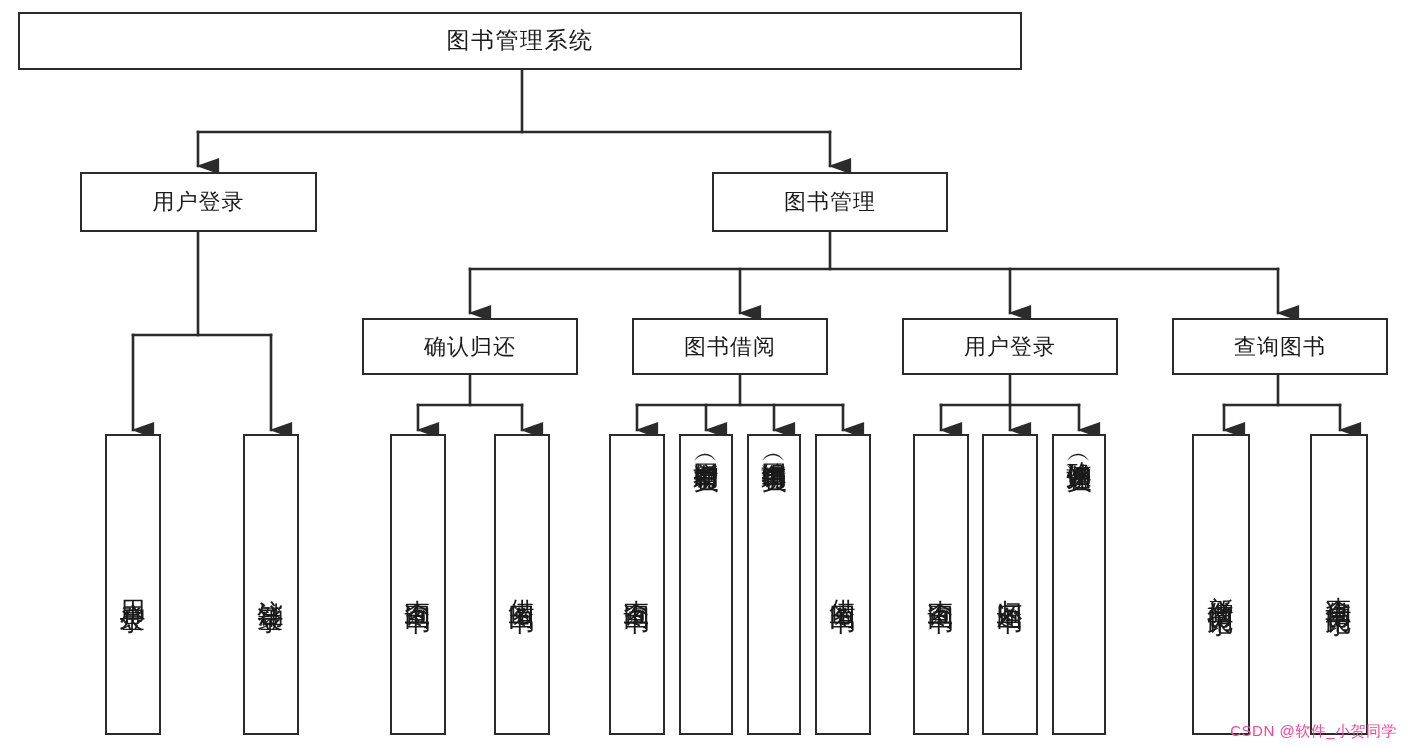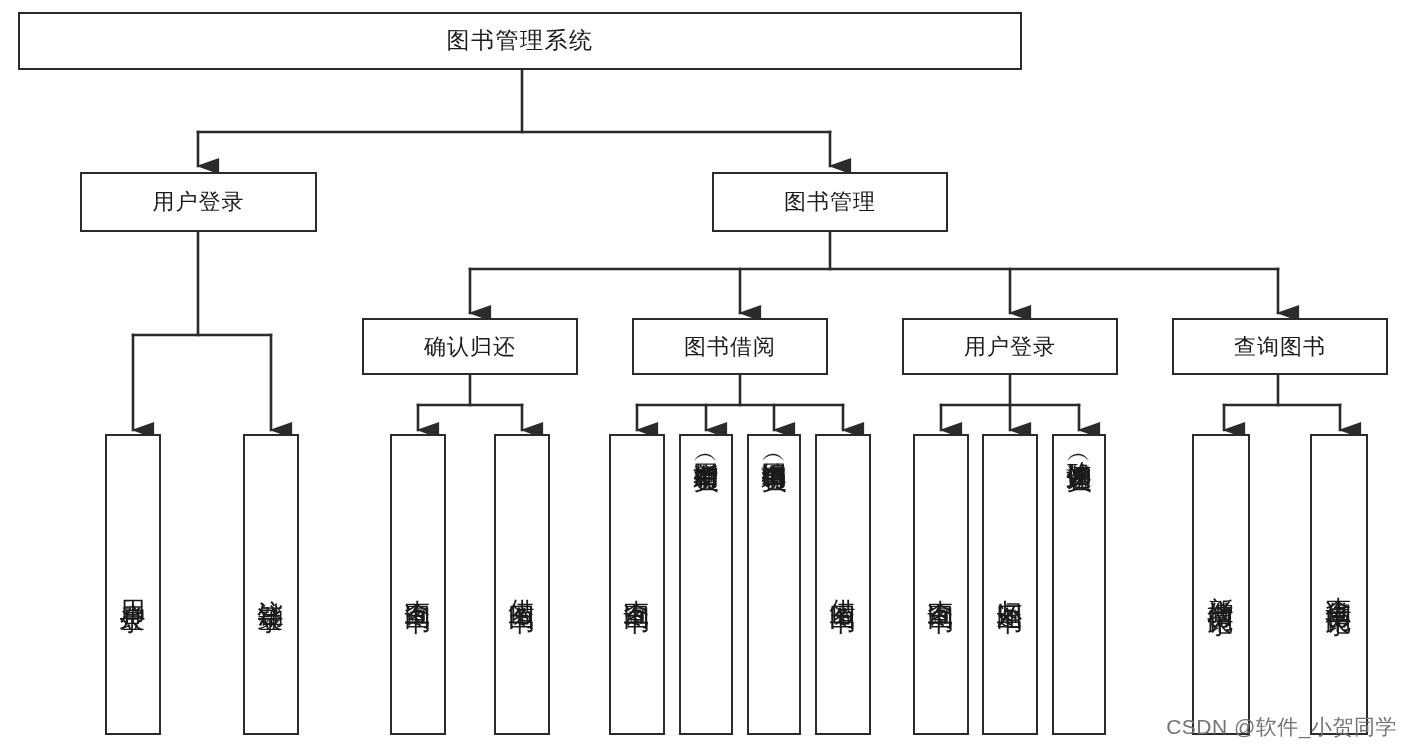--- a/index.html
+++ b/index.html
@@ -69,22 +69,22 @@
   }
   
   .node.v.short {
     align-items: center;
     padding-top: 0;
   }
   #watermark {
     position: absolute;
     right: 8px;
     bottom: 6px;
-    font-size: 21px;
-    color: #737373;
+    font-size: 15px;
+    color: #ec4899;
     letter-spacing: 0.5px;
     font-family: "Liberation Sans", "DejaVu Sans", sans-serif;
     white-space: nowrap;
   }
 </style>
 </head>
 <body>
 
 <div id="canvas">
 

